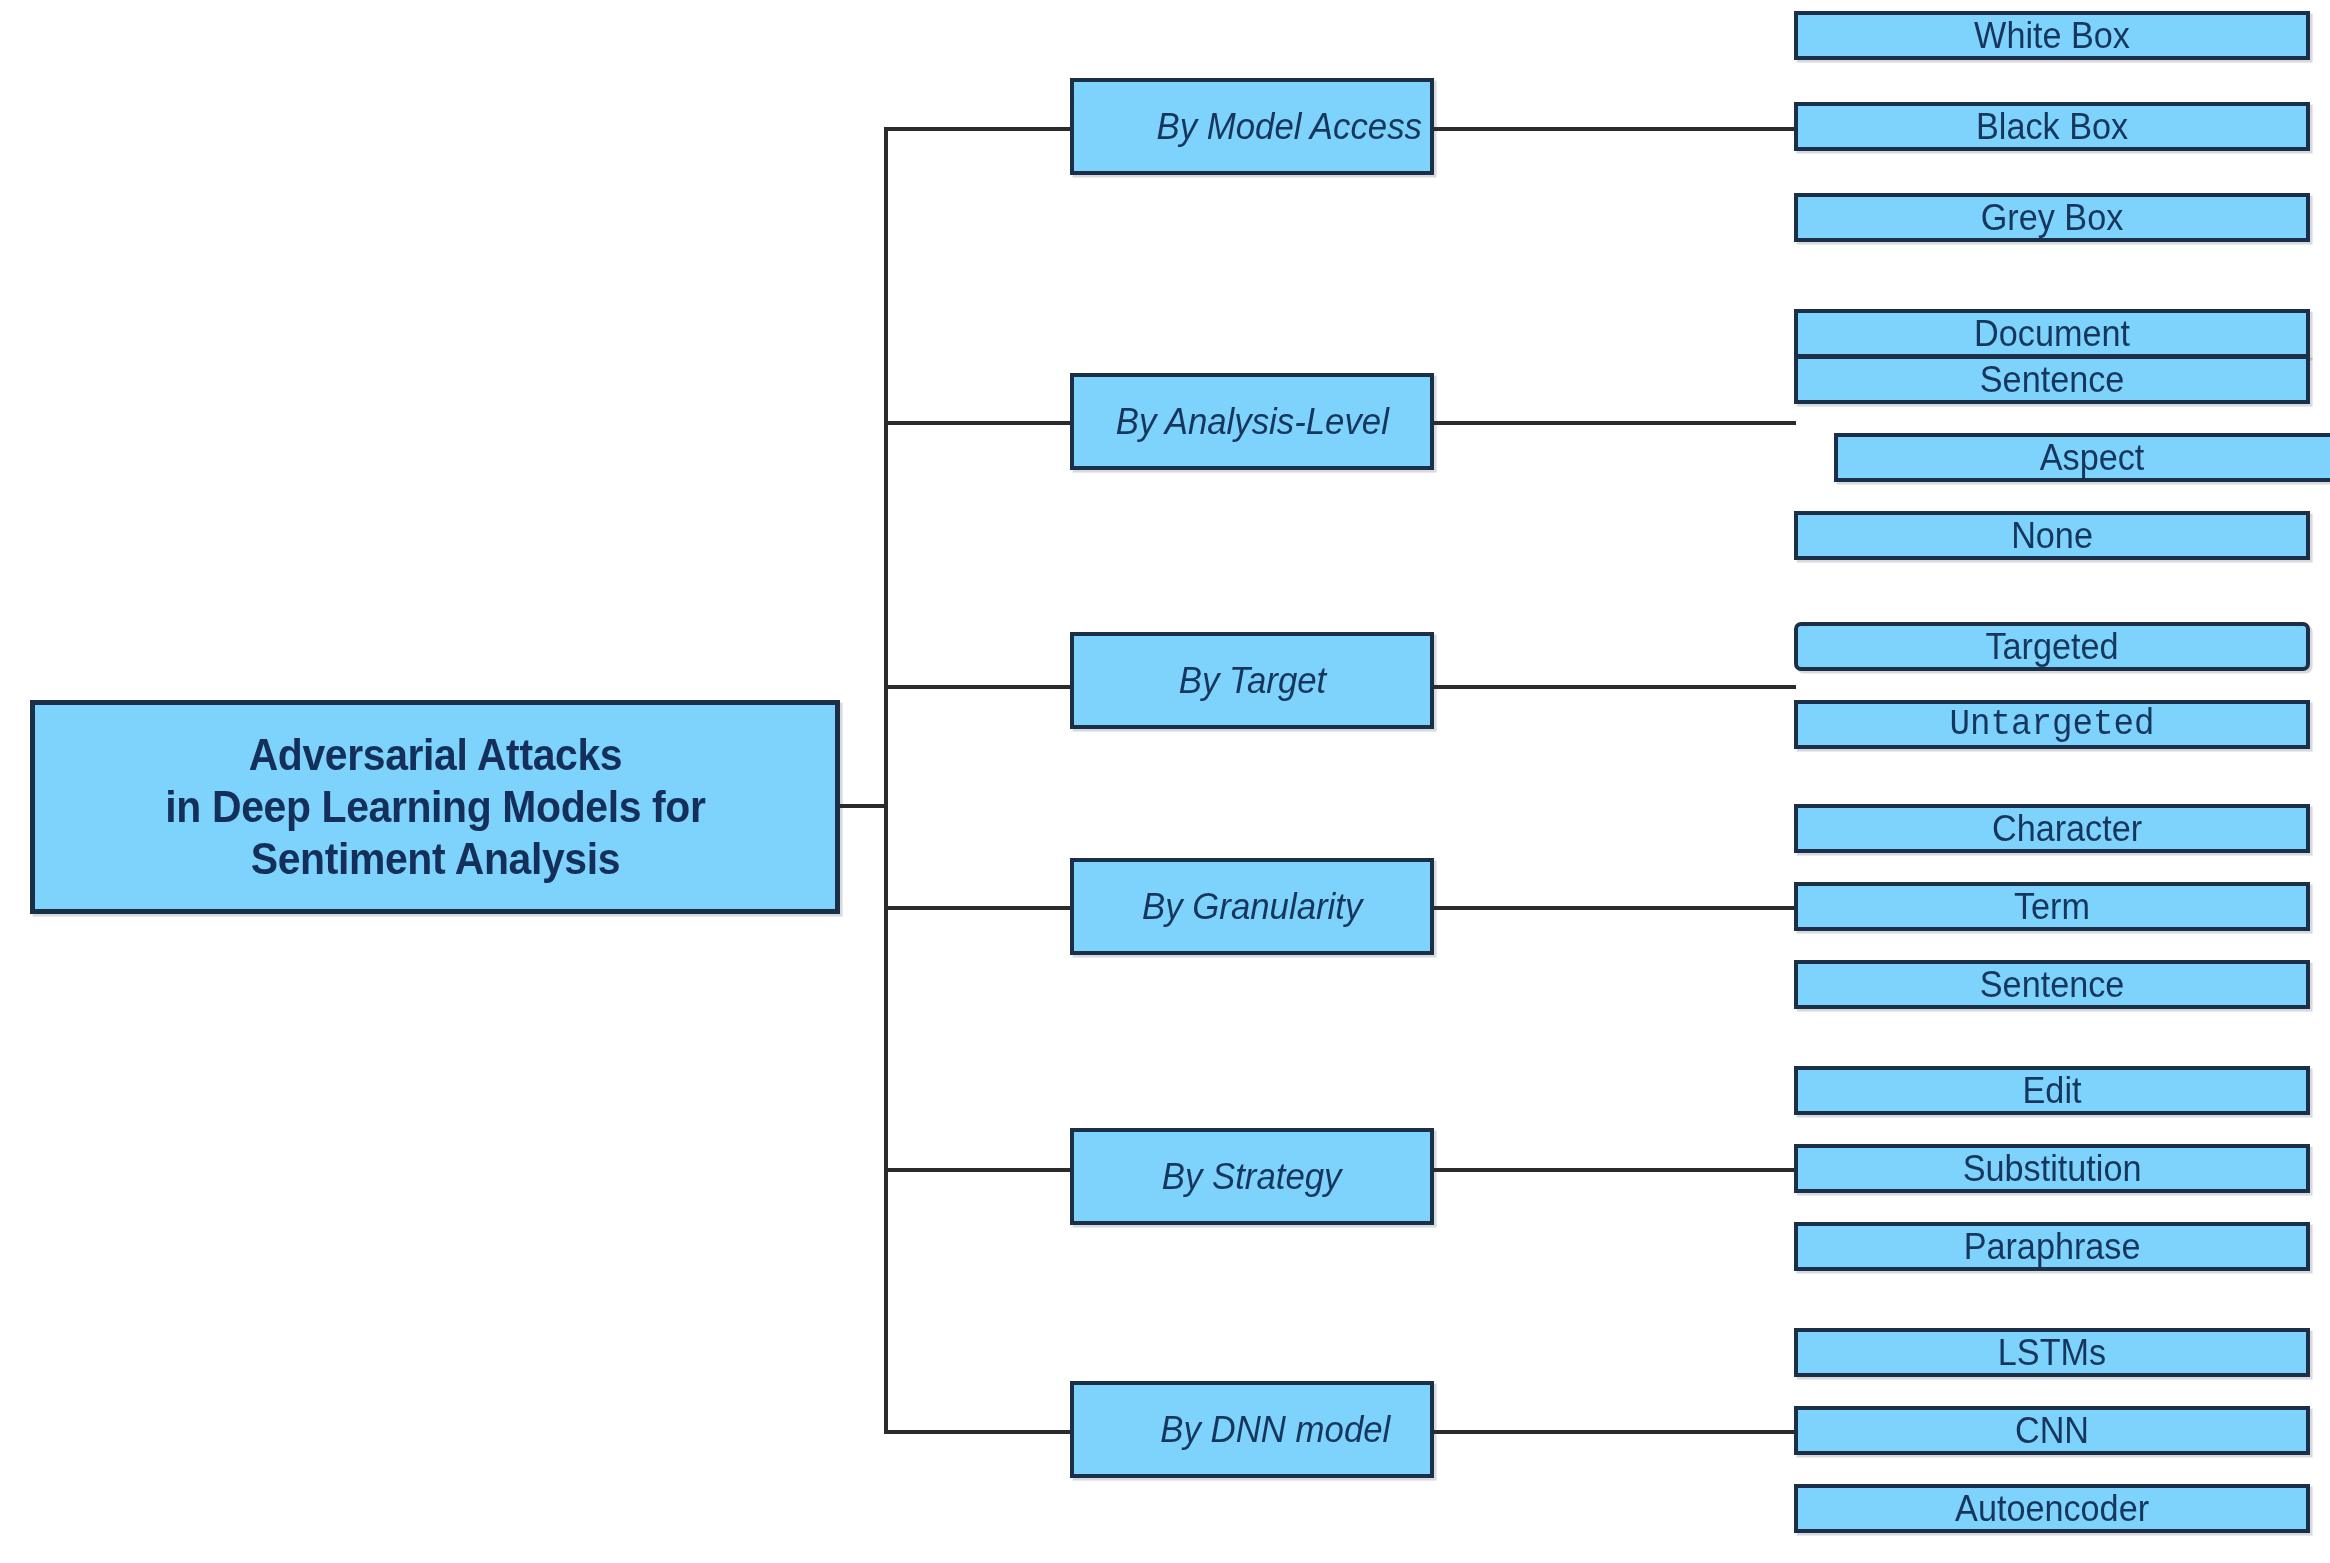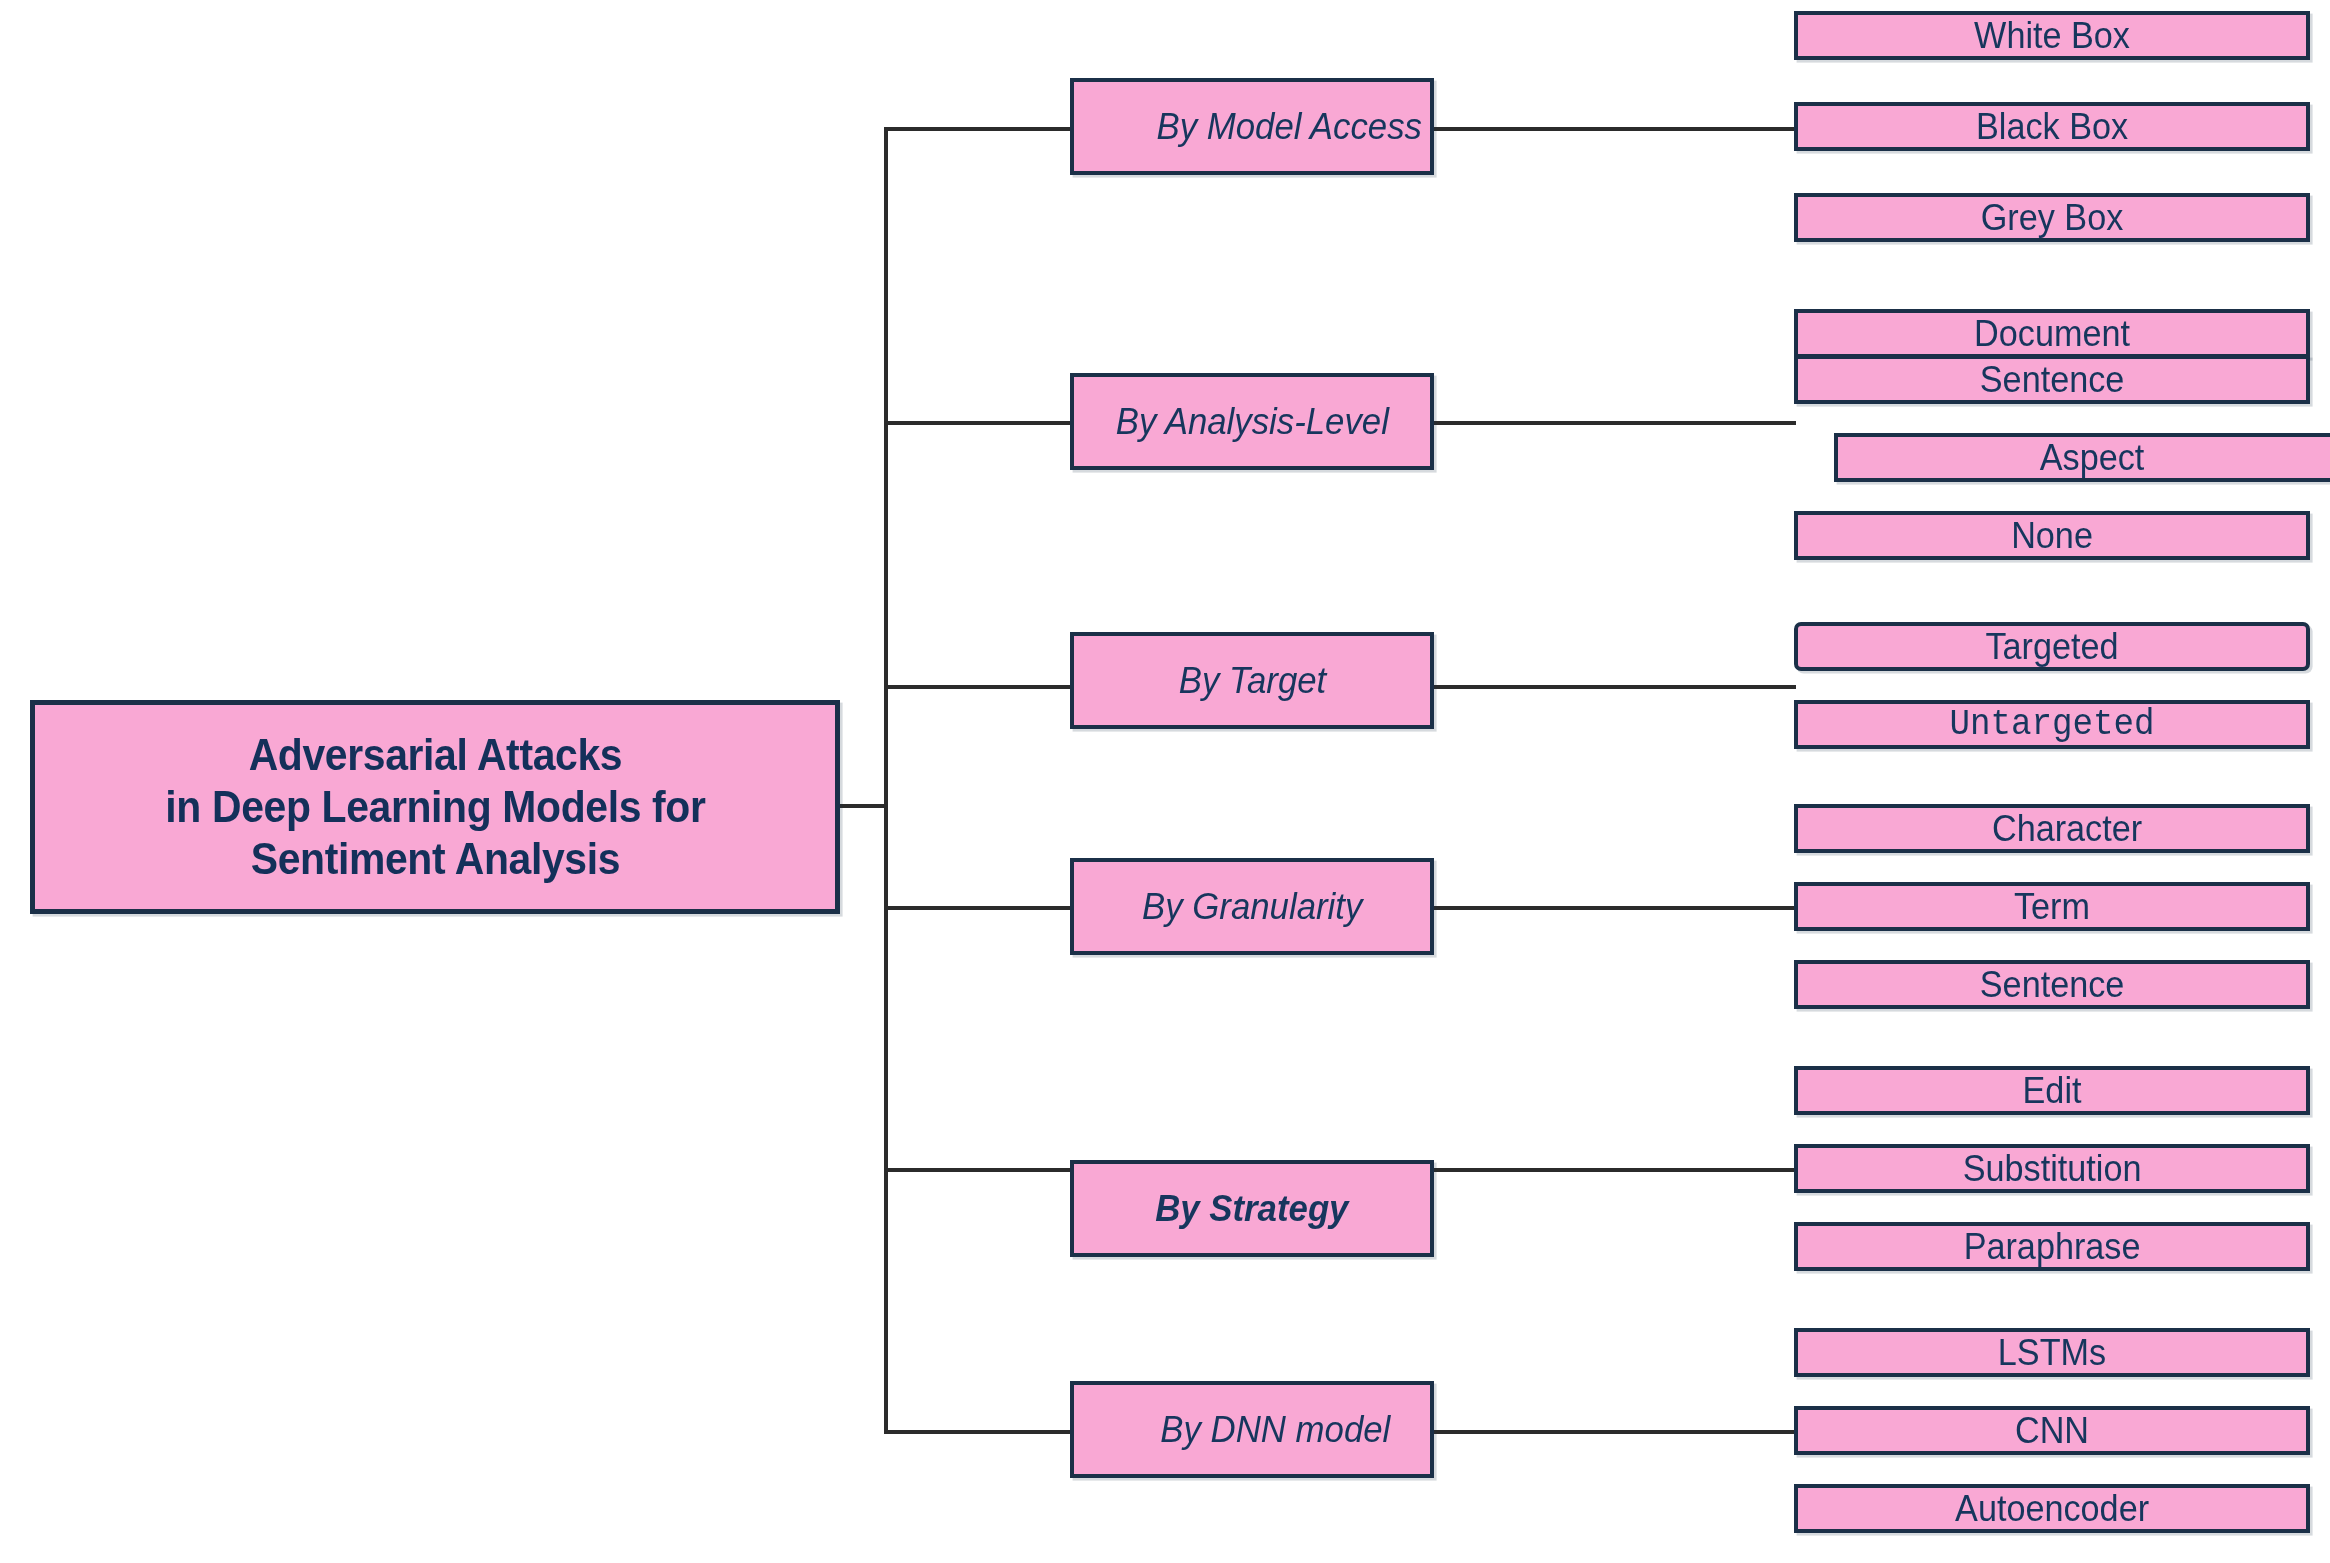--- a/index.html
+++ b/index.html
@@ -13,21 +13,21 @@
     height: 1563px;
     background: #ffffff;
     font-family: "Liberation Sans", sans-serif;
     overflow: hidden;
   }
 
   
   .node {
     position: absolute;
     box-sizing: border-box;
-    background: #f9a8d4;
+    background: #7dd3fc;
     border: 4.3px solid #1b3048;
     box-shadow: 2.6px 2.6px 0 0 rgba(27,48,72,0.18);
     display: flex;
     align-items: center;
     justify-content: center;
     text-align: center;
     color: #17365d;
   }
 
   
@@ -126,21 +126,21 @@
   </div>
   <div class="node mid" style="top:373px;">
     <span class="mid-text">By Analysis-Level</span>
   </div>
   <div class="node mid" style="top:632px;">
     <span class="mid-text">By Target</span>
   </div>
   <div class="node mid" style="top:858px;">
     <span class="mid-text">By Granularity</span>
   </div>
-  <div class="node mid" style="top:1160px;font-weight:bold;">
+  <div class="node mid" style="top:1128px;">
     <span class="mid-text">By Strategy</span>
   </div>
   <div class="node mid" style="top:1381px;padding-left:46px;">
     <span class="mid-text">By DNN model</span>
   </div>
 
   <div class="node leaf" style="top:11.3px;">
     <span class="leaf-text">White Box</span>
   </div>
   <div class="node leaf" style="top:102px;">

